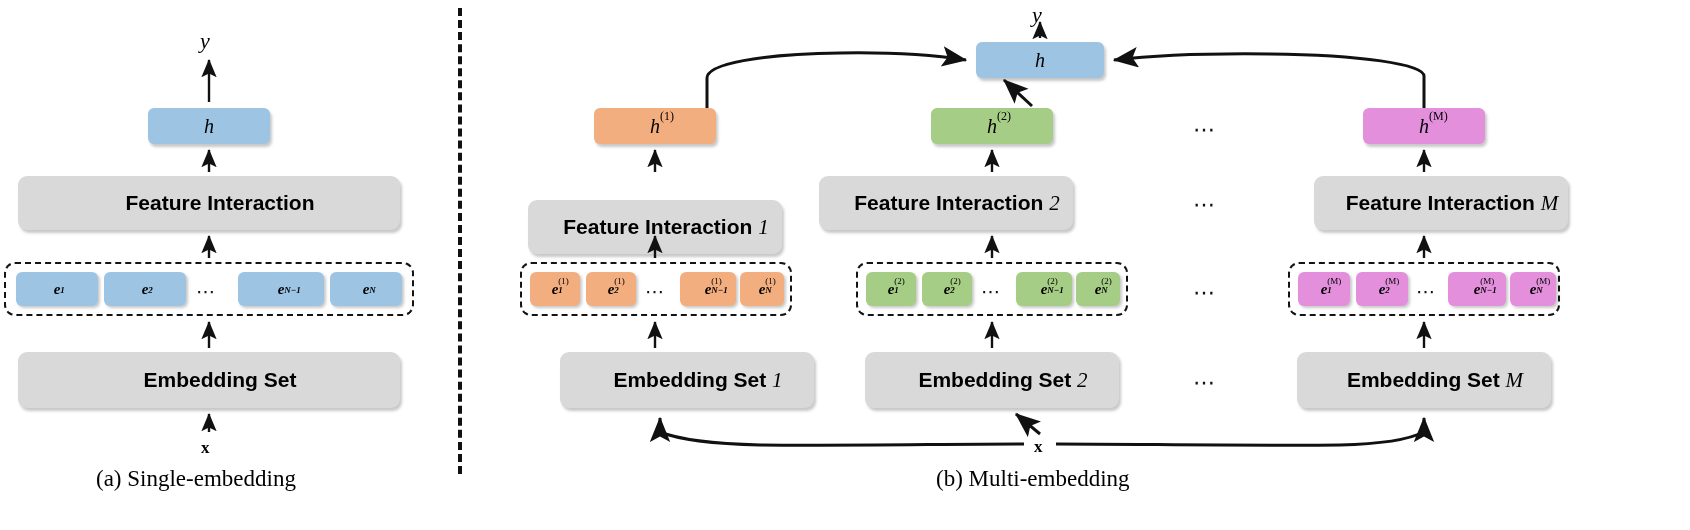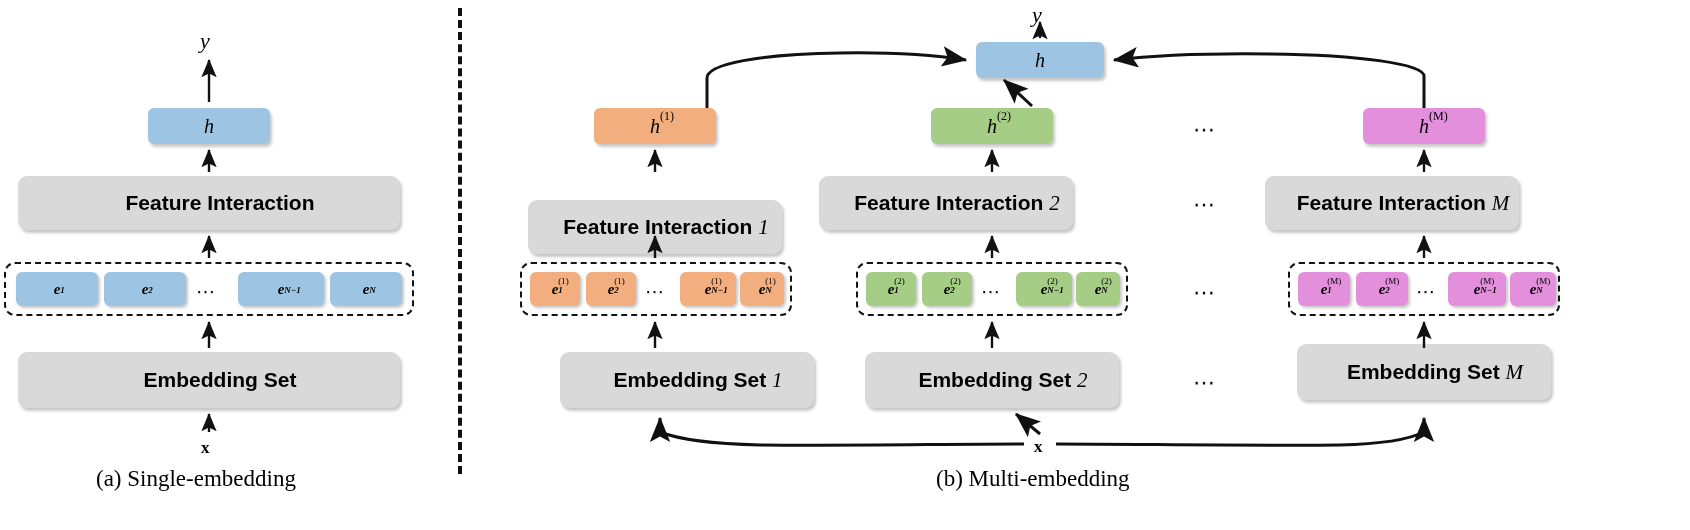--- a/index.html
+++ b/index.html
@@ -138,38 +138,38 @@
     </div>
 
     <div class="txt dots" style="left:1193px;top:117px;font-size:22px;">⋯</div>
     <div class="txt dots" style="left:1193px;top:192px;font-size:22px;">⋯</div>
     <div class="txt dots" style="left:1193px;top:280px;font-size:22px;">⋯</div>
     <div class="txt dots" style="left:1193px;top:370px;font-size:22px;">⋯</div>
 
     <div class="box hbox magenta" style="left:1363px;top:108px;width:122px;height:36px;">
       <span class="mathv idx">h<span class="su">(M)</span></span>
     </div>
-    <div class="box gray" style="left:1265px;top:176px;width:254px;height:54px;">
+    <div class="box gray" style="left:1314px;top:176px;width:254px;height:54px;">
       <span><span>Feature Interaction</span>&nbsp;<span class="mathv" style="font-weight:normal;">M</span></span>
     </div>
     <div class="dashbox" style="left:1288px;top:262px;width:272px;height:54px;"></div>
     <div class="emb magenta" style="left:1298px;top:272px;width:52px;height:34px;">
       <span class="mathbf idx">e<span class="su">(M)</span><span class="sb">1</span></span>
     </div>
     <div class="emb magenta" style="left:1356px;top:272px;width:52px;height:34px;">
       <span class="mathbf idx">e<span class="su">(M)</span><span class="sb">2</span></span>
     </div>
     <div class="txt dots" style="left:1416px;top:280px;">⋯</div>
     <div class="emb magenta" style="left:1448px;top:272px;width:58px;height:34px;">
       <span class="mathbf idx">e<span class="su">(M)</span><span class="sb">N−1</span></span>
     </div>
     <div class="emb magenta" style="left:1510px;top:272px;width:46px;height:34px;">
       <span class="mathbf idx">e<span class="su">(M)</span><span class="sb">N</span></span>
     </div>
-    <div class="box gray" style="left:1297px;top:344px;width:254px;height:56px;">
+    <div class="box gray" style="left:1297px;top:352px;width:254px;height:56px;">
       <span><span>Embedding Set</span>&nbsp;<span class="mathv" style="font-weight:normal;">M</span></span>
     </div>
 
     <div class="txt serif" style="left:1034px;top:437px;font-size:17px;font-weight:bold;">x</div>
 
     <div class="txt caption" style="left:936px;top:466px;">(b) Multi-embedding</div>
   </div>
 
   <svg class="ov" viewBox="0 0 1690 530">
     <defs>

